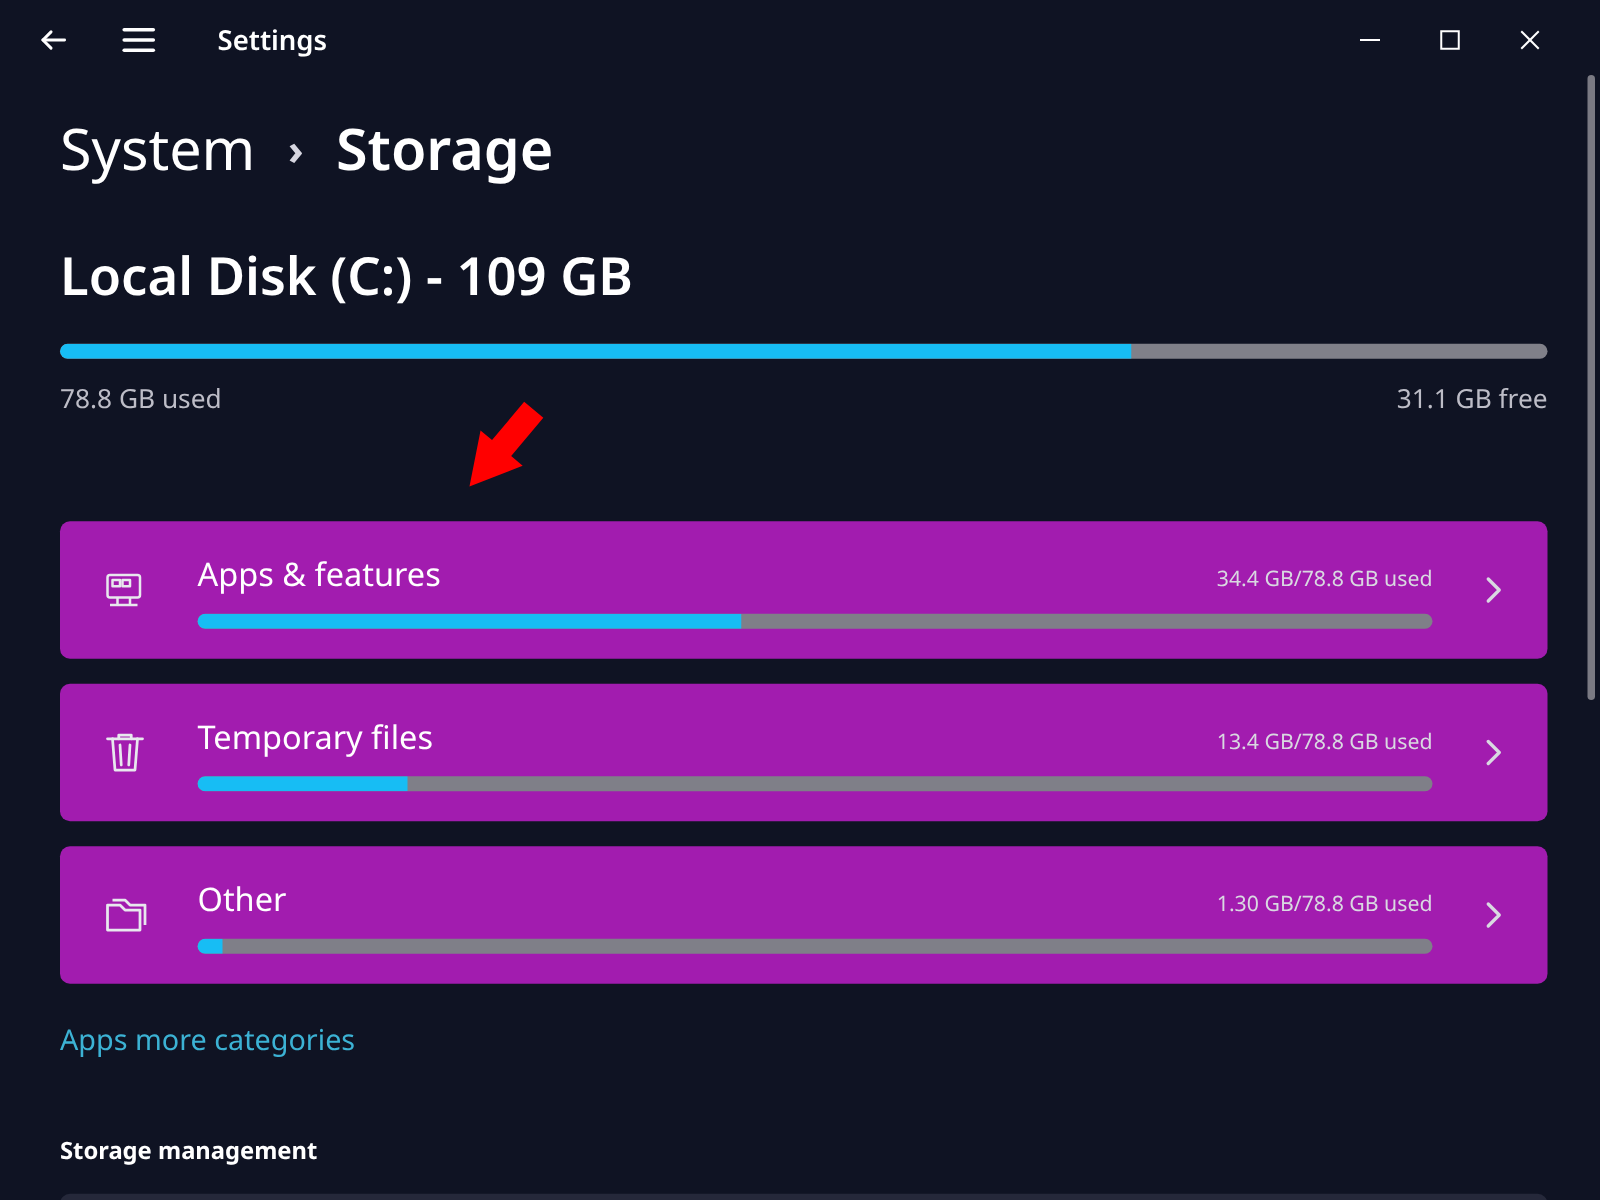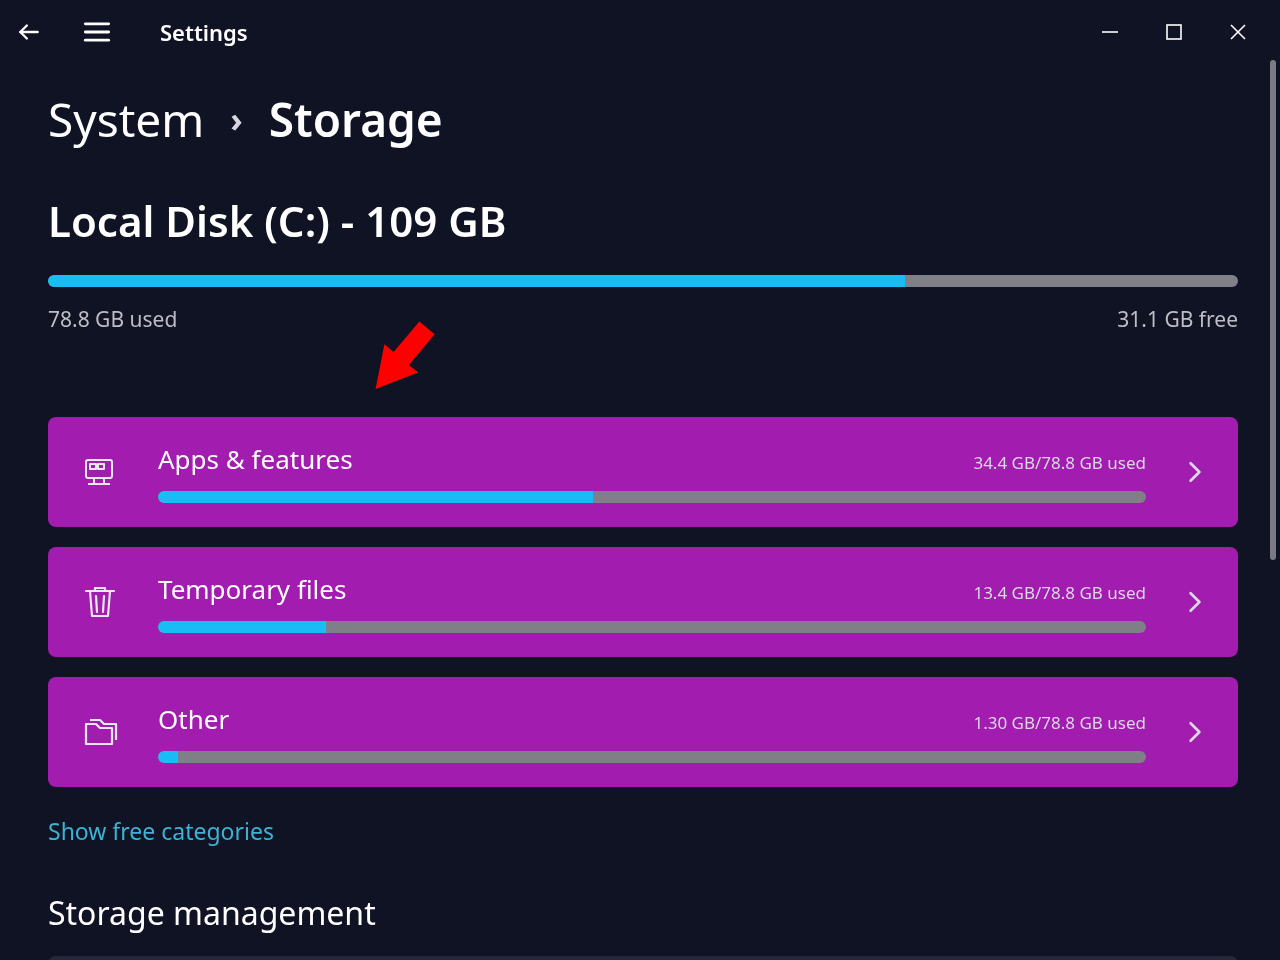--- a/index.html
+++ b/index.html
@@ -1,20 +1,20 @@
 <!DOCTYPE html>
 <html><head>
 <meta charset="utf-8">
 <style>
   * { margin:0; padding:0; box-sizing:border-box; }
   html,body { width:1280px; height:960px; background:#0f1323; font-family:"Segoe UI",system-ui,sans-serif; color:#fff; overflow:hidden; }
   body { position:relative; }
 
   
-  .titlebar { display:flex; align-items:center; height:64px; padding:0 6px; }
+  .titlebar { display:flex; align-items:center; height:64px; padding:0 20px; }
   .tb-btn { width:46px; height:46px; display:flex; align-items:center; justify-content:center; border-radius:6px; }
   .tb-title { font-size:22px; font-weight:600; margin-left:40px; }
   .tb-spacer { flex:1; }
   .winctl { display:flex; gap:28px; padding-right:18px; }
   .winctl .wc { width:36px; height:36px; display:flex; align-items:center; justify-content:center; }
 
   
   .content { padding:24px 48px 0 48px; }
   .breadcrumb { display:flex; align-items:center; gap:26px; font-size:46px; font-weight:400; margin-bottom:42px; }
   .breadcrumb .crumb-main { font-weight:600; }
@@ -30,21 +30,21 @@
   .card .icon-slot { width:52px; height:52px; display:flex; align-items:center; justify-content:center; color:#e8e8ee; }
   .card .body { flex:1; display:flex; flex-direction:column; gap:14px; }
   .card .row1 { display:flex; align-items:baseline; justify-content:space-between; }
   .card .name { font-size:26px; }
   .card .usage { font-size:17px; color:#d9d9e1; }
   .card .bar { height:12px; border-radius:6px; background:#7f7f88; overflow:hidden; }
   .card .bar .fill { height:100%; background:#17bdf4; border-radius:6px 0 0 6px; }
   .card .arrow { width:34px; display:flex; align-items:center; justify-content:center; color:#d9d9e1; }
 
   .show-more { margin-top:28px; font-size:23px; color:#3cb2d4; cursor:pointer; }
-  .section-head { margin-top:44px; font-size:32px; font-weight:400; }
+  .section-head { margin-top:60px; font-size:19px; font-weight:700; }
   .blank-panel { width:1190px; height:40px; background:#25283a; border-radius:8px 8px 0 0; margin-top:22px; }
 
   
   .scroll-track { position:absolute; right:4px; top:60px; width:6px; height:500px; background:#7a7a83; border-radius:3px; }
 
   
   .red-arrow { position:absolute; left:340px; top:300px; pointer-events:none; }
 
   svg { display:block; }
 </style>
@@ -177,21 +177,21 @@
       </div>
       <div class="arrow">
         <svg width="14" height="22" viewBox="0 0 12 20" fill="none" stroke="#d9d9e1" stroke-width="2.4" stroke-linecap="round" stroke-linejoin="round">
             <polyline points="2 2 10 10 2 18"></polyline>
           </svg>
       </div>
     </div>
 
   </div>
 
-  <div class="show-more">Show free categories</div>
+  <div class="show-more">Apps more categories</div>
 
   <div class="section-head">Storage management</div>
   <div class="blank-panel"></div>
 
 </div>
 
 <div class="scroll-track"></div>
 
 <div class="red-arrow">
   <svg width="120" height="120" viewBox="0 0 120 120">

